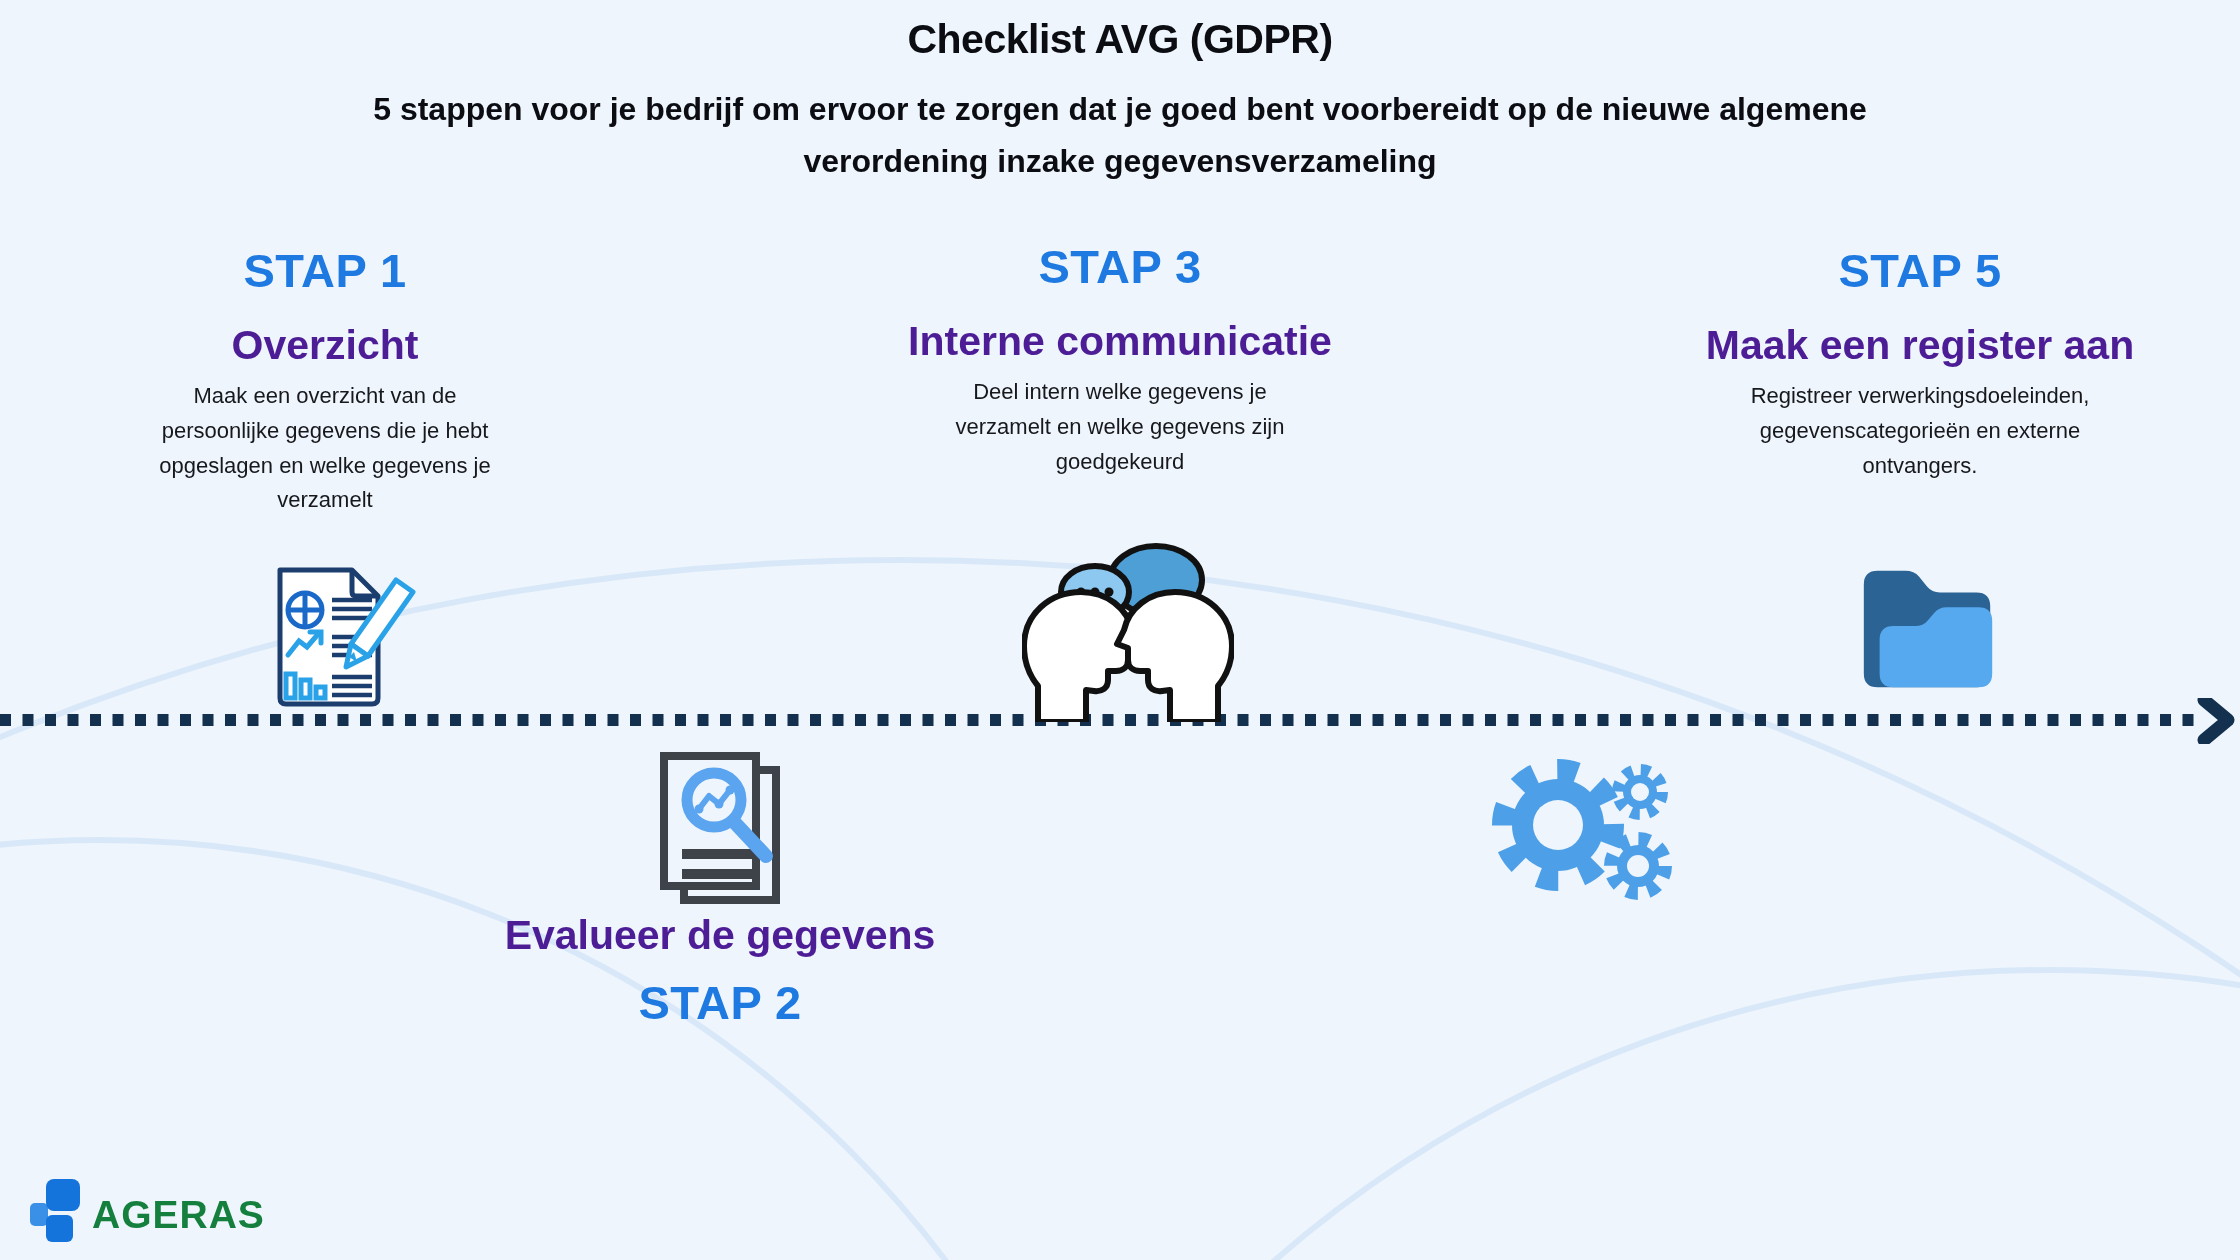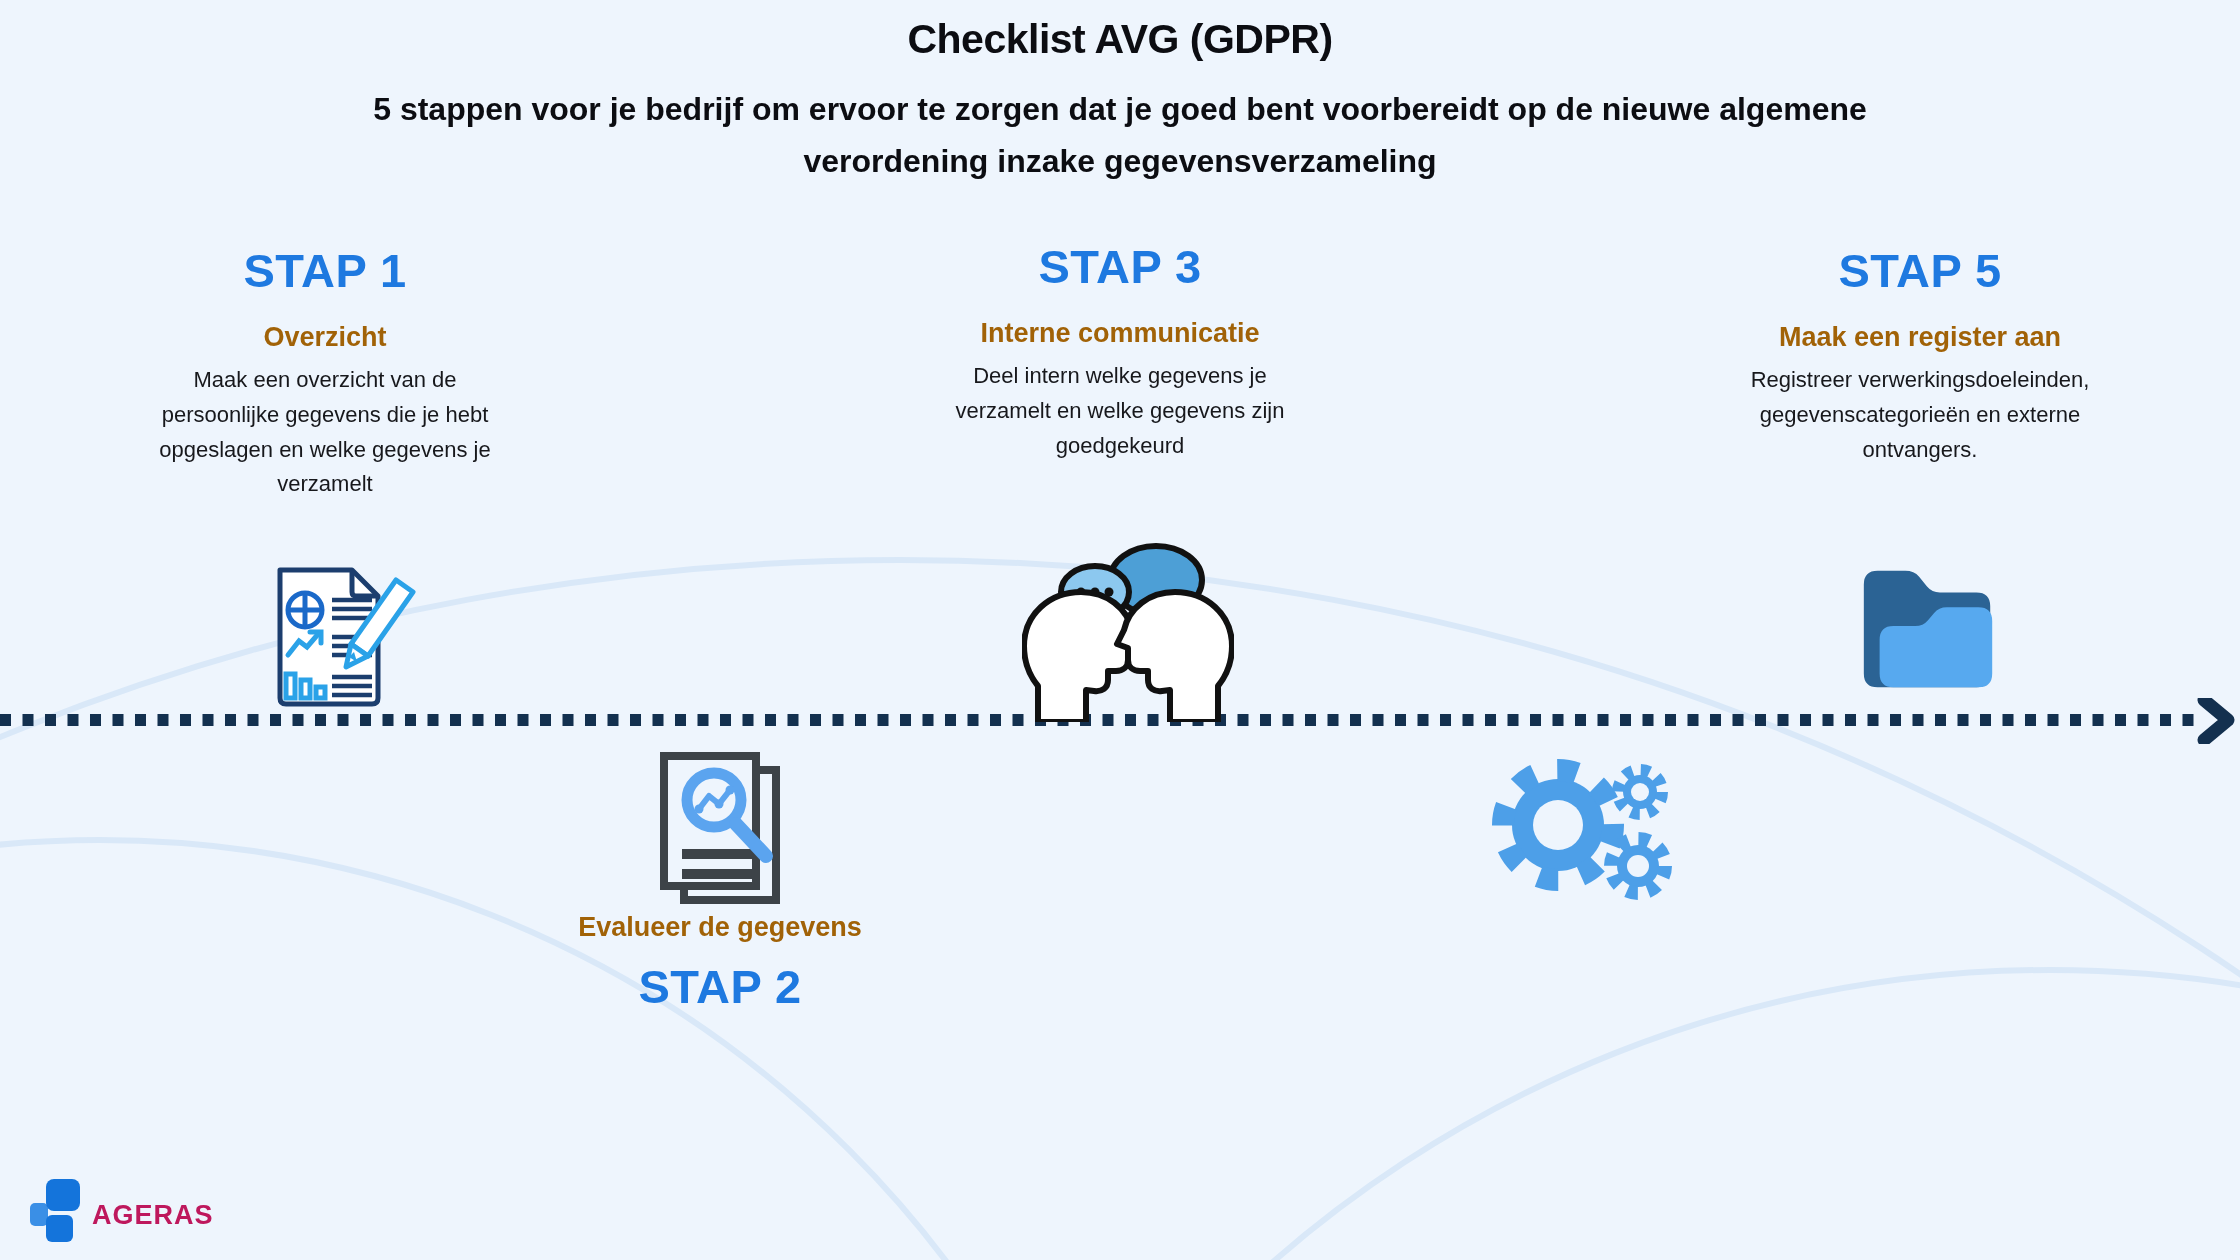--- a/index.html
+++ b/index.html
@@ -22,34 +22,34 @@
     top:84px;left:0;width:2240px;text-align:center;
     font-size:32px;font-weight:700;line-height:1.62;color:#0c0d12;
     white-space:pre-line;
   }
   
   .step-col{text-align:center;}
   .step-label{
     font-size:47px;font-weight:800;letter-spacing:.5px;color:#1e79e0;
   }
   .step-heading{
-    font-size:27px;font-weight:700;color:#a16207;margin-top:24px;
+    font-size:41px;font-weight:700;color:#4c1d95;margin-top:24px;
   }
   .step-body{
     font-size:22px;font-weight:400;line-height:1.58;color:#17181c;
     margin-top:10px;white-space:pre-line;
   }
   .bottom .step-heading{margin-top:0;}
   .bottom .step-label{margin-top:16px;}
   
   .brand{
     left:30px;top:1178px;height:68px;display:flex;align-items:center;gap:10px;
   }
   .brand-text{
-    font-size:27px;font-weight:800;letter-spacing:1px;color:#be185d;margin-top:6px;
+    font-size:39px;font-weight:800;letter-spacing:1px;color:#15803d;margin-top:6px;
   }
 </style>
 </head>
 <body>
 
 <div class="poster">
 
   <svg class="abs" style="left:0;top:0;" width="2240" height="1260" viewBox="0 0 2240 1260">
     <circle cx="900" cy="2935" r="2375" fill="none" stroke="#d9e8f8" stroke-width="6"></circle>
     <circle cx="100" cy="1900" r="1060" fill="none" stroke="#d9e8f8" stroke-width="6"></circle>

